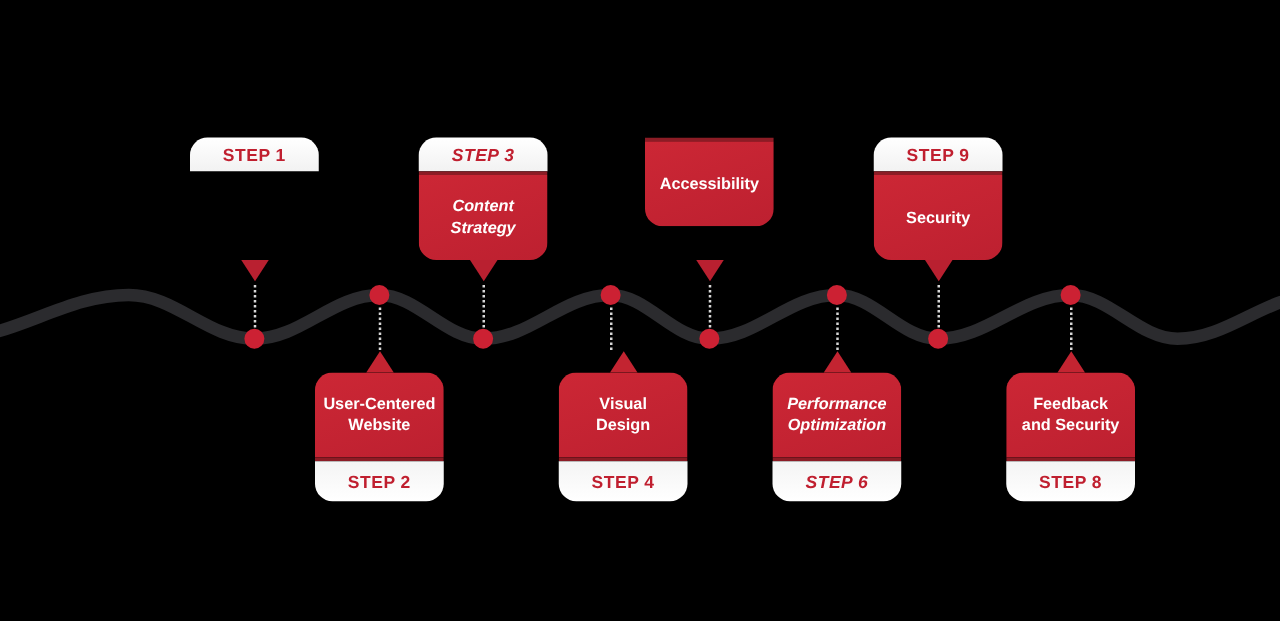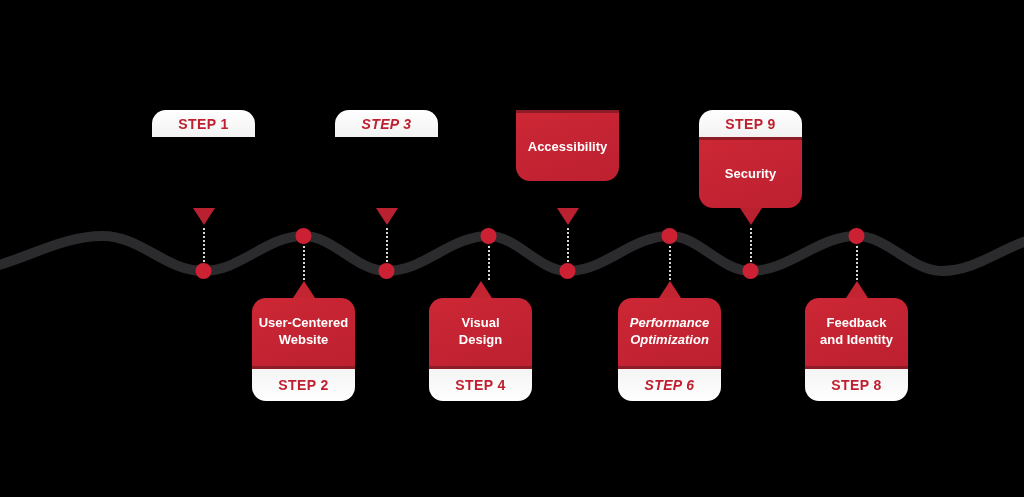--- a/index.html
+++ b/index.html
@@ -68,50 +68,52 @@
   <div class="connector" style="left:487.5px;top:246px;height:34px;"></div>
   <div class="connector" style="left:668.5px;top:246px;height:34px;"></div>
   <div class="connector" style="left:855.5px;top:246px;height:34px;"></div>
 
   <div class="card top" style="left:152px;top:110px;">
     <div class="card-header">STEP 1</div>
     <div class="tri"></div>
   </div>
   <div class="card top" style="left:335px;top:110px;font-style:italic;">
     <div class="card-header">STEP 3</div>
+    <div class="card-body">Content
+Strategy</div>
     <div class="tri"></div>
   </div>
   <div class="card top" style="left:516px;top:110px;">
     <div class="card-body">Accessibility</div>
     <div class="tri"></div>
   </div>
   <div class="card top" style="left:699px;top:110px;">
     <div class="card-header">STEP 9</div>
     <div class="card-body">Security</div>
     <div class="tri"></div>
   </div>
 
   <div class="card bottom" style="left:252px;top:298px;">
     <div class="tri"></div>
     <div class="card-body">User-Centered
 Website</div>
     <div class="card-footer">STEP 2</div>
   </div>
-  <div class="card bottom" style="left:429px;top:298px;">
+  <div class="card bottom" style="left:447px;top:298px;">
     <div class="tri"></div>
     <div class="card-body">Visual
 Design</div>
     <div class="card-footer">STEP 4</div>
   </div>
   <div class="card bottom" style="left:618px;top:298px;font-style:italic;">
     <div class="tri"></div>
     <div class="card-body">Performance
 Optimization</div>
     <div class="card-footer">STEP 6</div>
   </div>
   <div class="card bottom" style="left:805px;top:298px;">
     <div class="tri"></div>
     <div class="card-body">Feedback
-and Identity</div>
+and Security</div>
     <div class="card-footer">STEP 8</div>
   </div>
 
 </div>
 
 </body></html>

